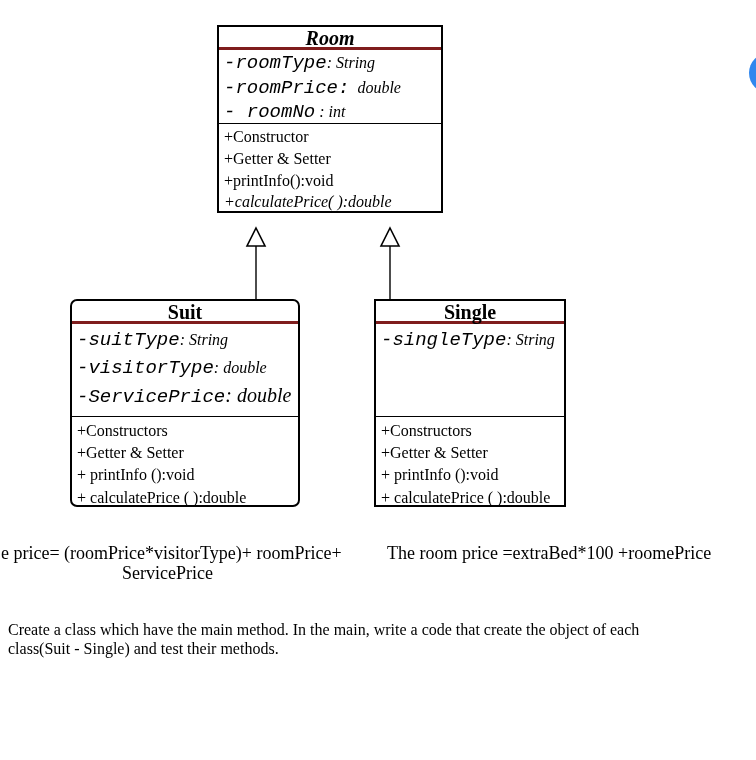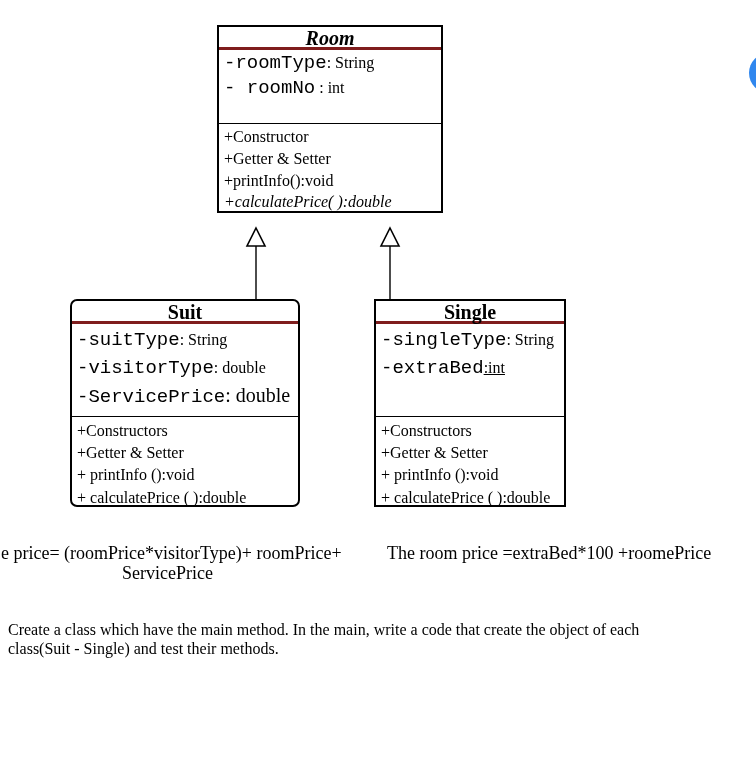--- a/index.html
+++ b/index.html
@@ -17,21 +17,21 @@
     position: absolute;
     border: 2px solid #000000;
     background: #ffffff;
   }
   .class-box .title {
     text-align: center;
     font-weight: bold;
     font-size: 20px;
     border-bottom: 3px solid #7f1d1d;
   }
-  .class-box .attrs { border-bottom: 1px solid #000000; }
+  .class-box .attrs { border-bottom: 1px solid #000000; font-style: italic; }
   .attr-row { white-space: pre; }
   .attr-name {
     font-family: "Liberation Mono", monospace;
     font-size: 19px;
     white-space: pre;
   }
   .attr-type {
     font-family: "Liberation Serif", serif;
     font-size: 16px;
     white-space: pre;
@@ -91,20 +91,21 @@
     background: #3087ee;
   }
 </style>
 </head>
 <body>
 
 <div class="class-box box-room">
   <div class="title">Room</div>
   <div class="attrs">
     <div class="attr-row"><span class="attr-name">-roomType</span><span class="attr-type">: String</span></div>
+    <div class="attr-row"><span class="attr-name">-roomPrice:</span><span class="attr-type">  double</span></div>
     <div class="attr-row"><span class="attr-name">- roomNo</span><span class="attr-type"> : int</span></div>
   </div>
   <div class="methods">
     <div class="method-line">+Constructor</div>
     <div class="method-line">+Getter &amp; Setter</div>
     <div class="method-line">+printInfo():void</div>
     <div class="method-line it">+calculatePrice( ):double</div>
   </div>
 </div>
 
@@ -130,21 +131,20 @@
     <div class="method-line">+Getter &amp; Setter</div>
     <div class="method-line">+ printInfo ():void</div>
     <div class="method-line">+ calculatePrice ( ):double</div>
   </div>
 </div>
 
 <div class="class-box box-single">
   <div class="title">Single</div>
   <div class="attrs">
     <div class="attr-row"><span class="attr-name">-singleType</span><span class="attr-type">: String</span></div>
-    <div class="attr-row"><span class="attr-name">-extraBed</span><span class="attr-type u">:int</span></div>
   </div>
   <div class="methods">
     <div class="method-line">+Constructors</div>
     <div class="method-line">+Getter &amp; Setter</div>
     <div class="method-line">+ printInfo ():void</div>
     <div class="method-line">+ calculatePrice ( ):double</div>
   </div>
 </div>
 
 <div class="note formula-left-1">e price= (roomPrice*visitorType)+ roomPrice+</div>

